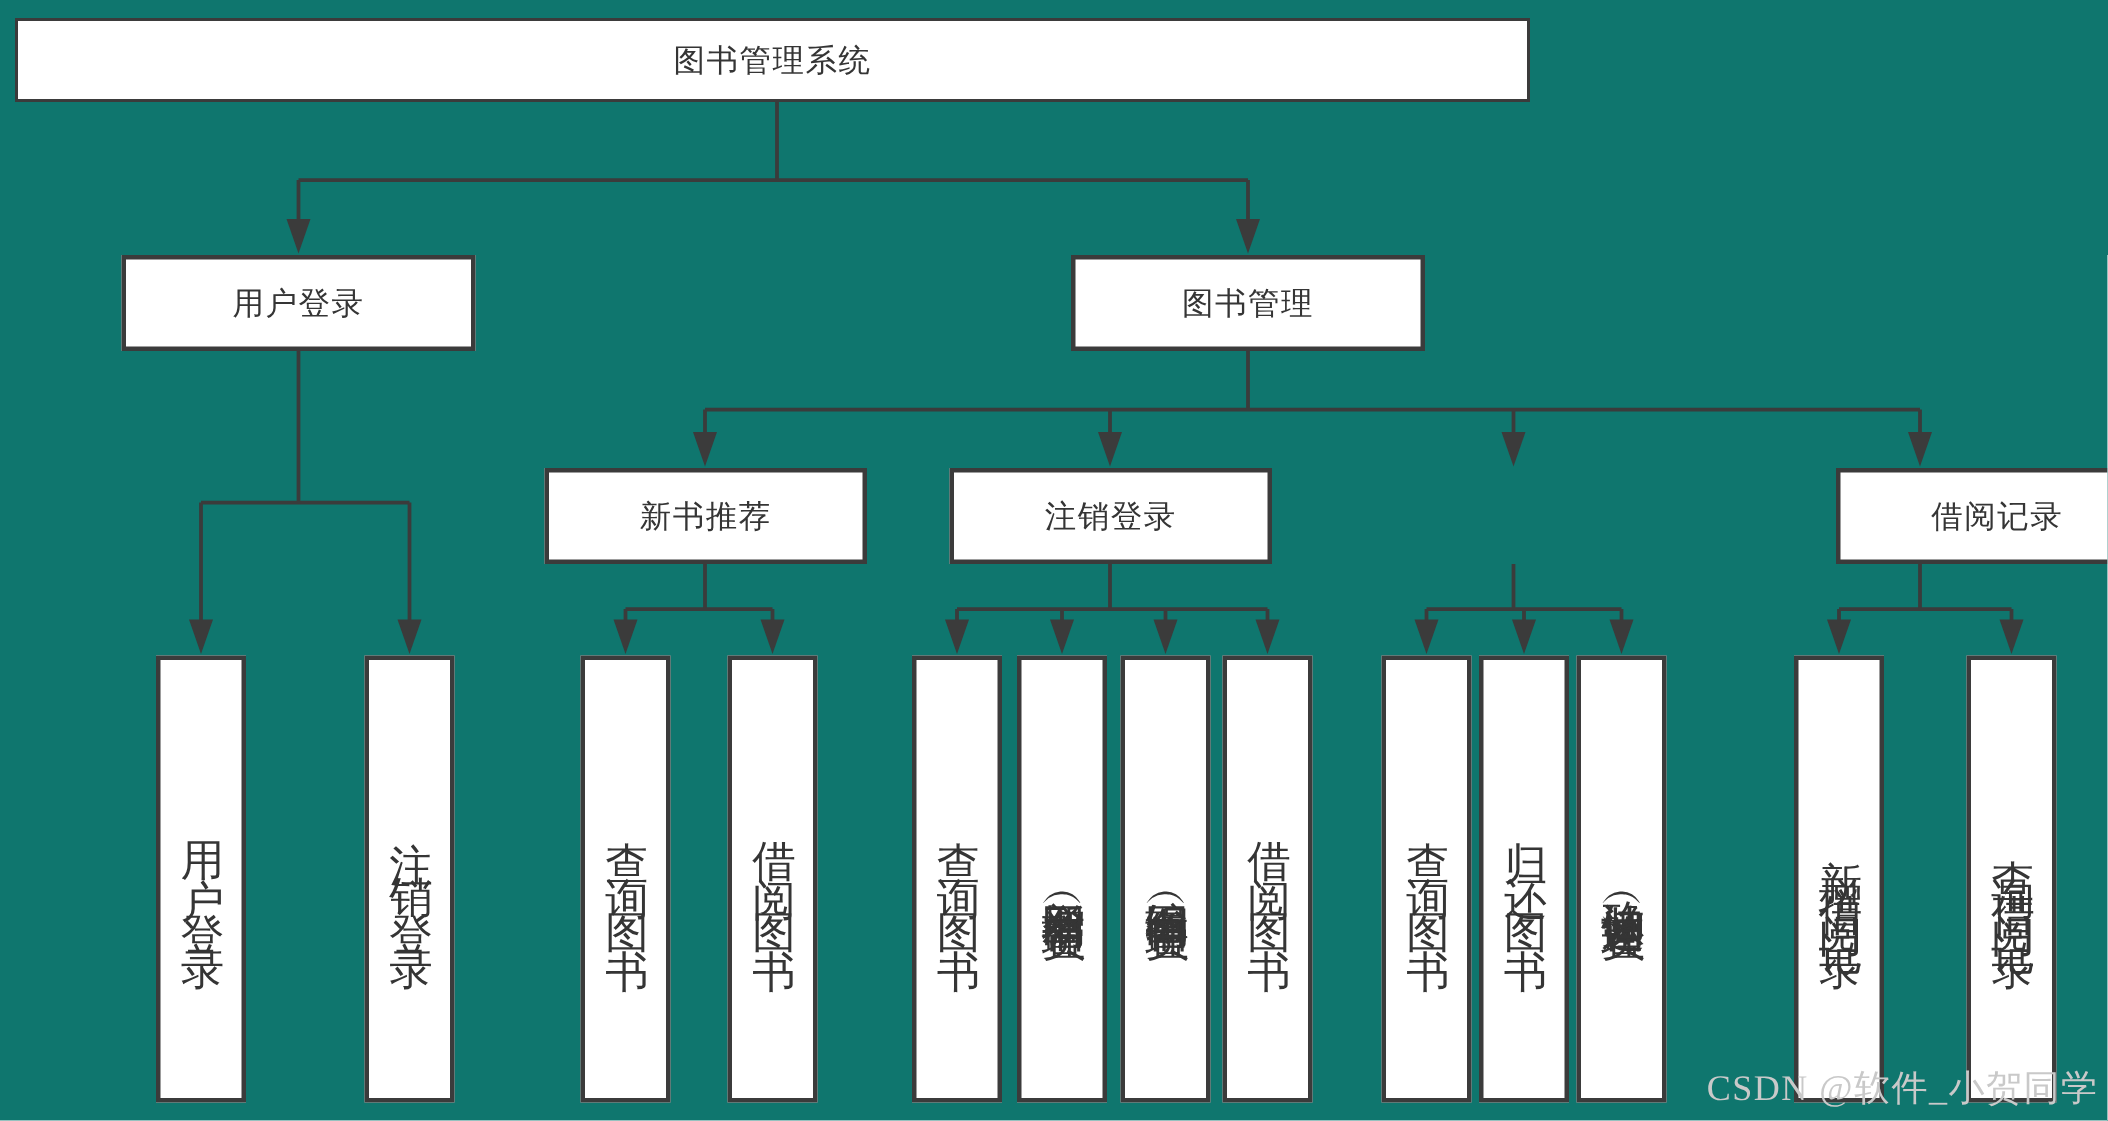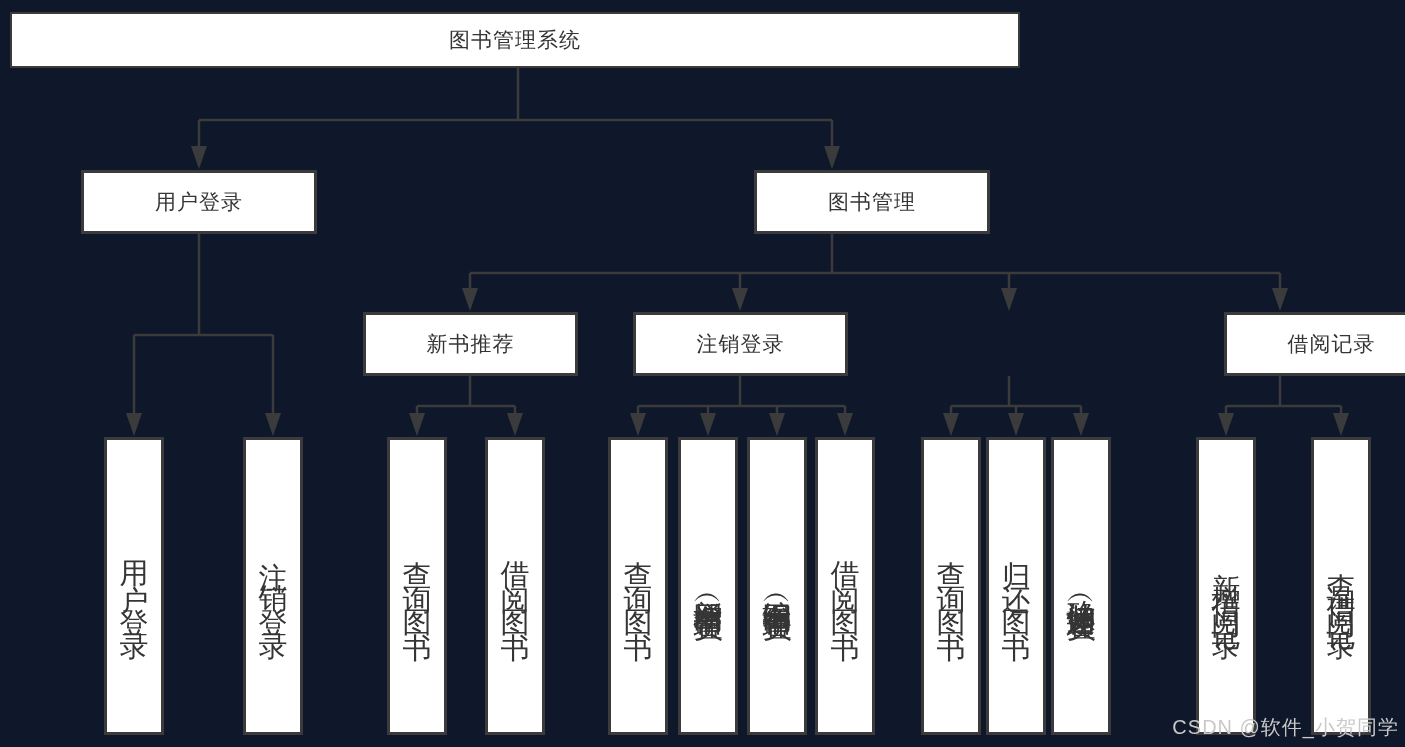--- a/index.html
+++ b/index.html
@@ -1,20 +1,20 @@
 <!DOCTYPE html>
 <html><head>
 <meta charset="utf-8">
 <style>
   html,body{margin:0;padding:0;background:#ffffff;}
   .canvas{
     position:relative;
     width:1405px;height:747px;
-    background:#0f172a;
-    font-family:Liberation Sans, sans-serif;
+    background:#0f766e;
+    font-family:Liberation Serif, serif;
     overflow:hidden;
   }
   .lines{position:absolute;left:0;top:0;width:1405px;height:747px;}
   .box{
     position:absolute;
     box-sizing:border-box;
     background:#ffffff;
     border:3px solid #3b3b3b;
     display:flex;align-items:center;justify-content:center;
     color:#353535;
@@ -31,21 +31,21 @@
     writing-mode:vertical-rl;
     font-size:29px;
     line-height:1;
   }
   .ls4{letter-spacing:24px;}
   .ls6{letter-spacing:12px;}
   .ls9{letter-spacing:2px;}
   .watermark{
     position:absolute;
     right:6px;bottom:6px;
-    font-size:20px;
+    font-size:24px;
     color:#c9c9c9;
     letter-spacing:1px;
     margin-left:11px;
   }
   svg line, svg path{stroke:#3b3b3b;stroke-width:2.5;fill:none;}
   svg polygon{fill:#3b3b3b;stroke:none;}
 </style>
 </head>
 <body>
 
@@ -97,21 +97,21 @@
     <g>
       <path d="M1280,376 V406 M1226,406 H1341 M1226,406 V414 M1341,406 V414"></path>
       <polygon points="1218,413 1234,413 1226,436"></polygon>
       <polygon points="1333,413 1349,413 1341,436"></polygon>
     </g>
   </svg>
 
   <div class="box hbox root">图书管理系统</div>
 
   <div class="box hbox l2" style="left:81px;">用户登录</div>
-  <div class="box hbox l2" style="left:754px;">图书管理</div>
+  <div class="box hbox l2" style="left:714px;">图书管理</div>
 
   <div class="box hbox l3" style="left:363px;">新书推荐</div>
   <div class="box hbox l3" style="left:633px;">注销登录</div>
   <div class="box hbox l3" style="left:1224px;text-align:right;">借阅记录</div>
 
   <div class="box vbox ls4" style="left:104px;">用户登录</div>
   <div class="box vbox ls4" style="left:243px;">注销登录</div>
 
   <div class="box vbox ls4" style="left:387px;">查询图书</div>
   <div class="box vbox ls4" style="left:485px;">借阅图书</div>

